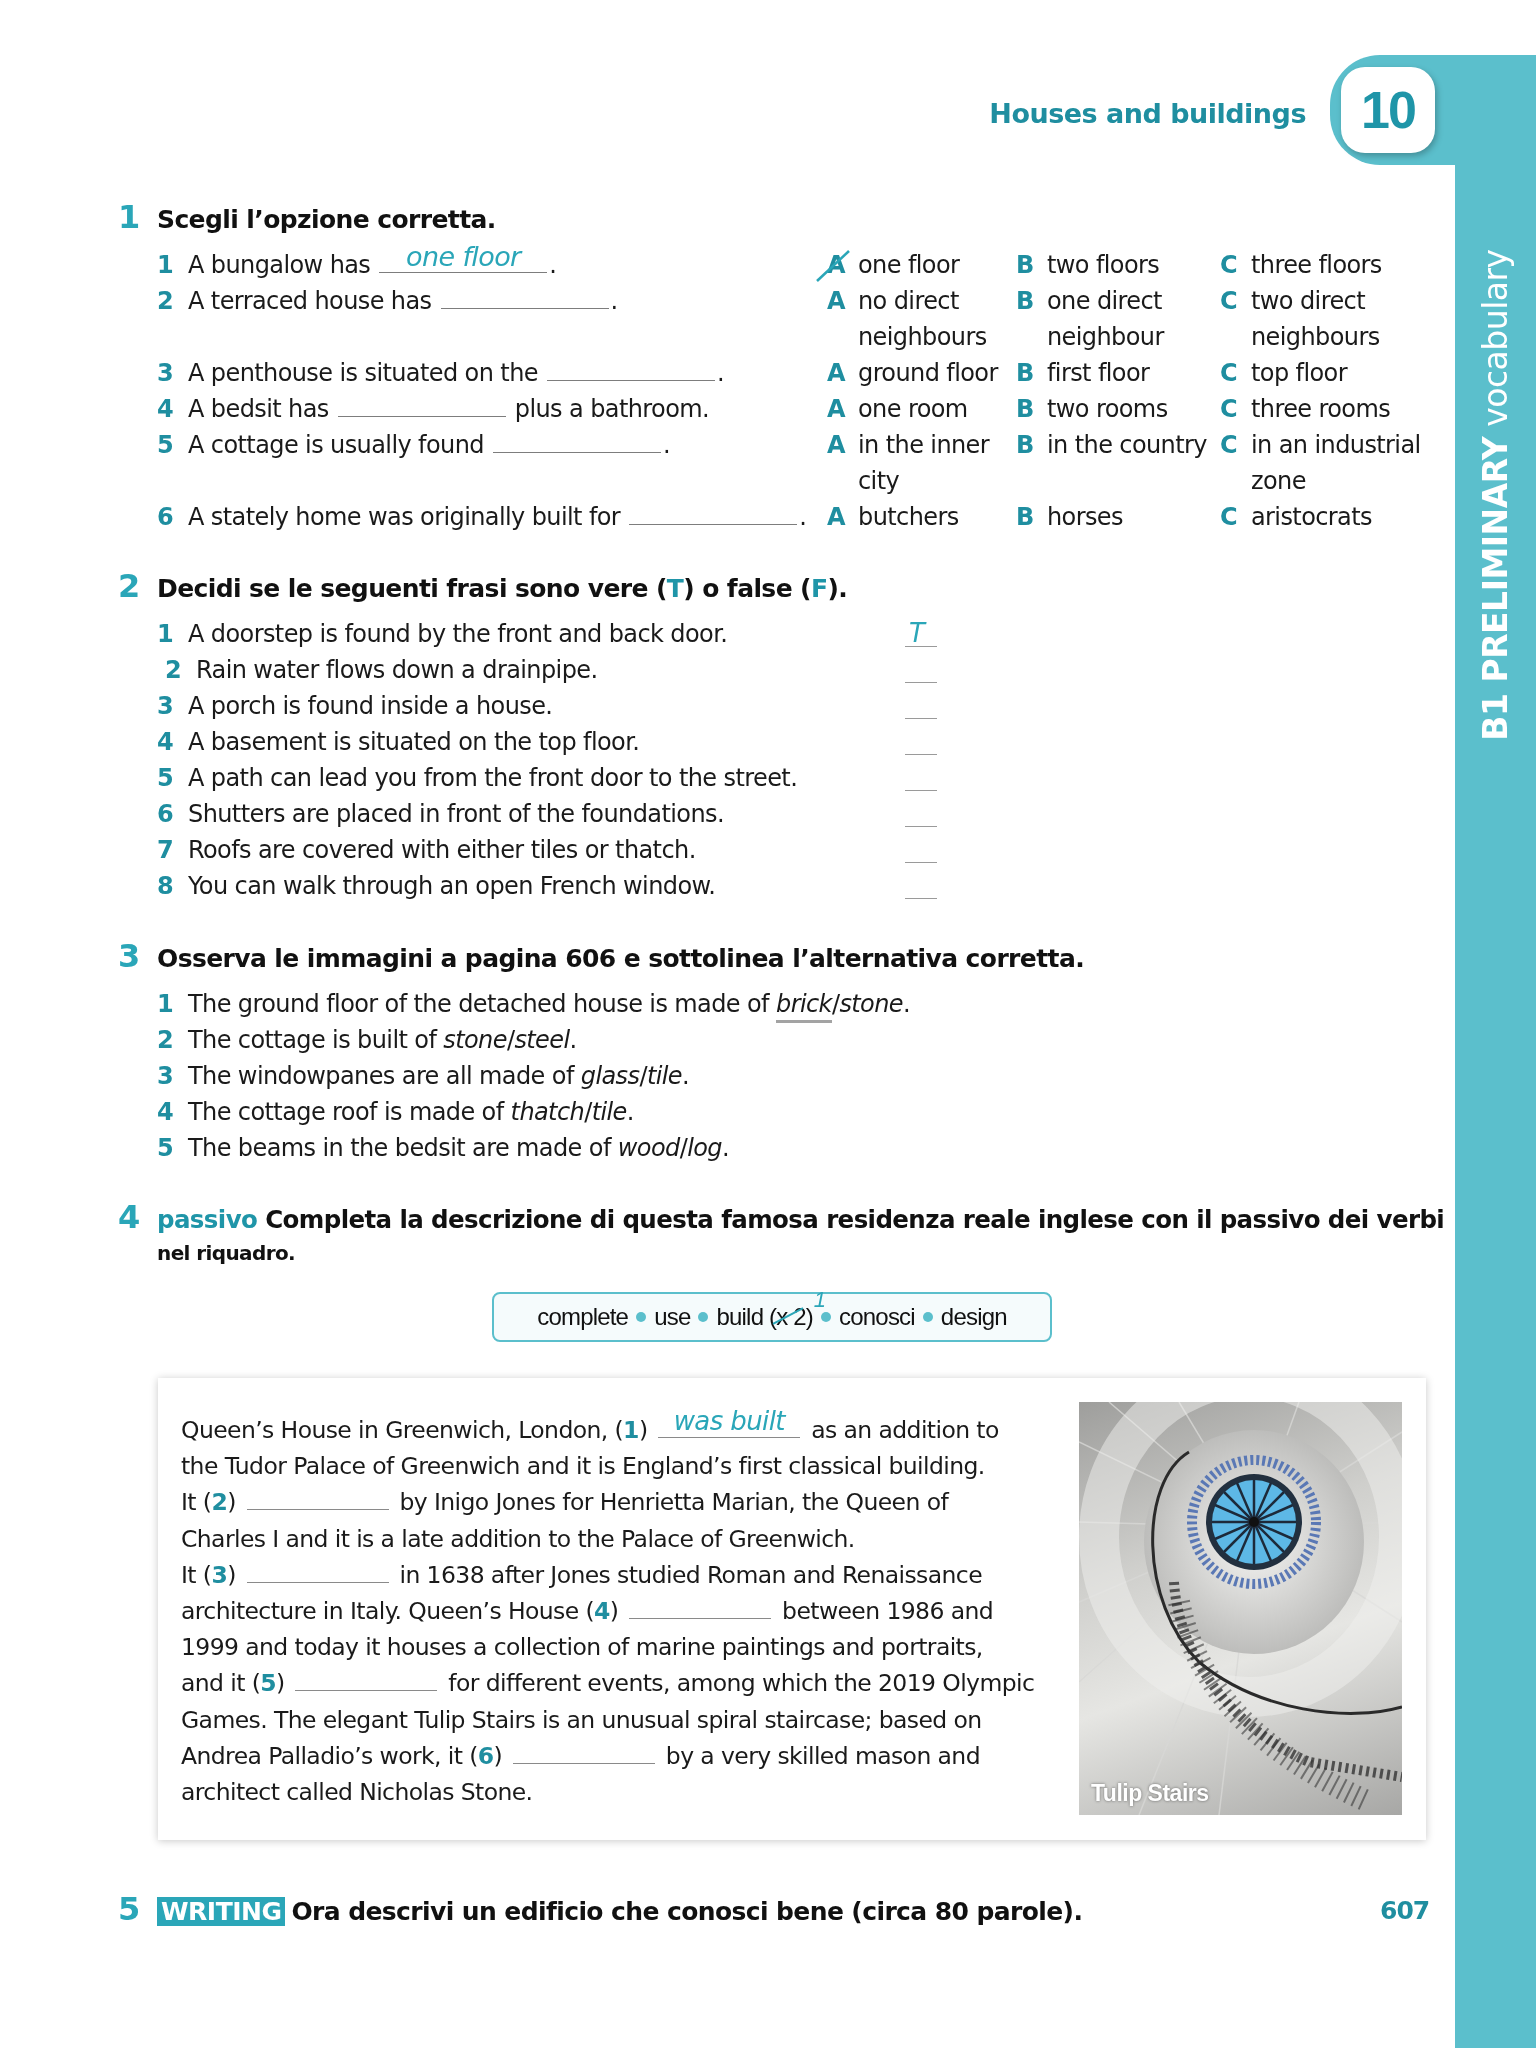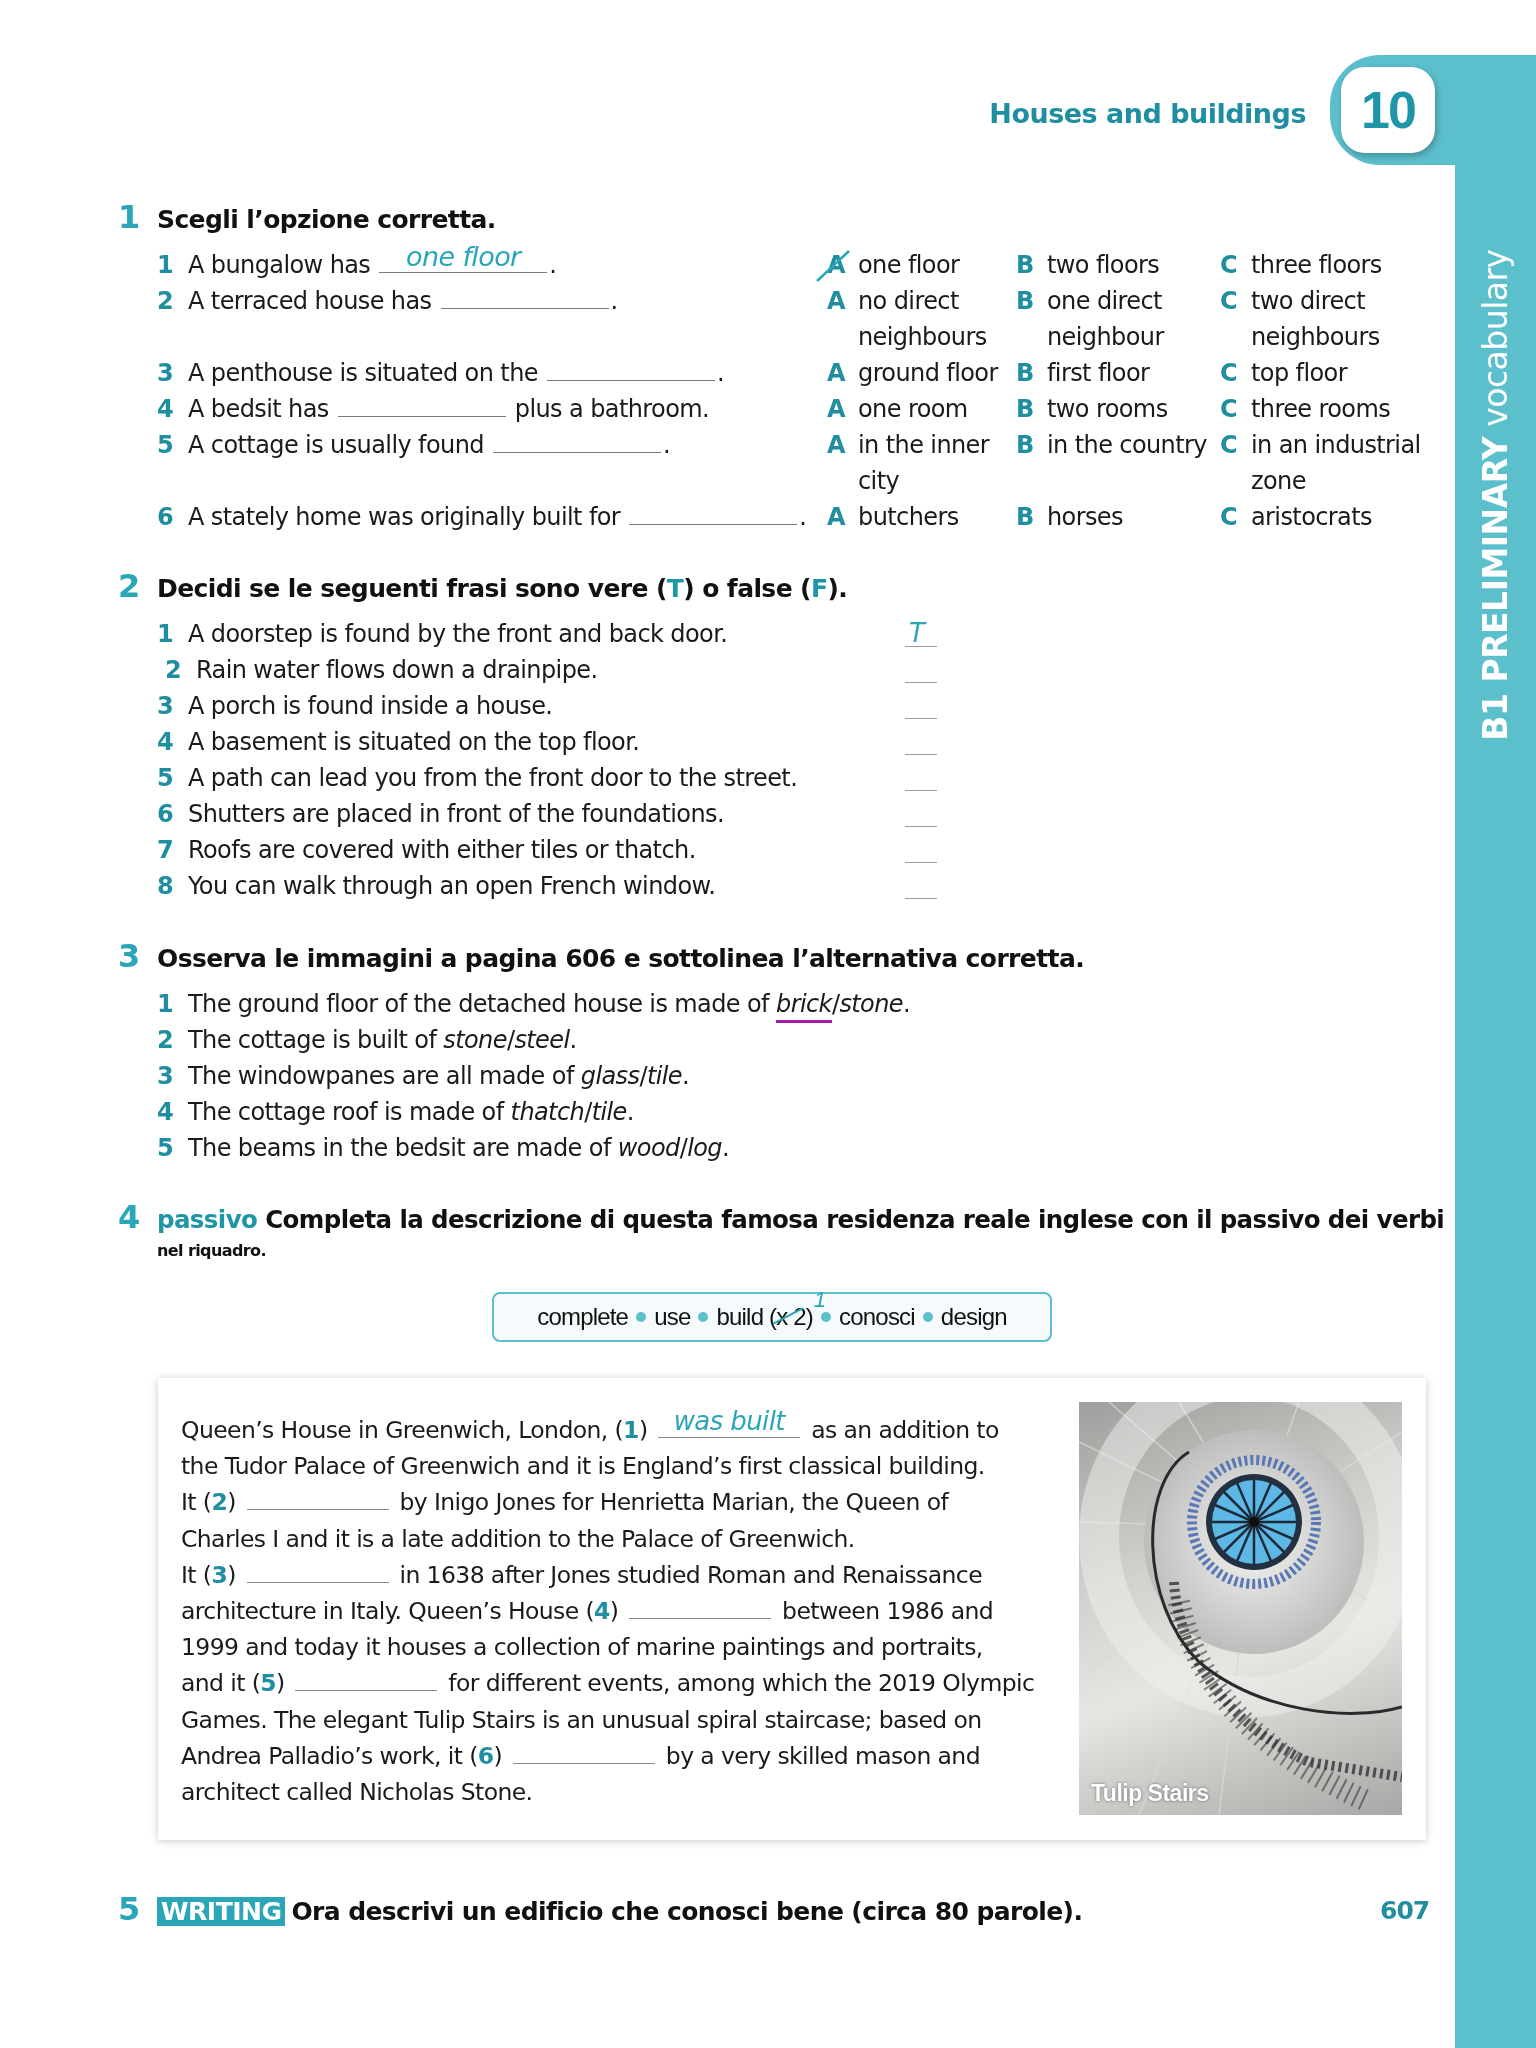--- a/index.html
+++ b/index.html
@@ -64,21 +64,21 @@
   .blank .fill {
     position: absolute; left: 0; right: 0; bottom: 0; text-align: center;
     font-size: 27px; line-height: 30px; color: #2aa6b8; font-style: oblique;
   }
   .opt { position: absolute; font-size: 24px; line-height: 36px;
     font-family: "DejaVu Sans", sans-serif; letter-spacing: -0.6px; color: #1a1a1a; white-space: nowrap; }
   .opt .l { color: #1f8ea0; font-weight: bold; display: inline-block; width: 31px; }
   .tf-blank { position: absolute; left: 905px; width: 32px; border-bottom: 1.5px solid #9a9a9a; height: 0; }
   .tf-mark { position: absolute; left: 909px; top: 618px; font-size: 26px; color: #2aa6b8; font-style: oblique; }
 
-  .underline-mark { border-bottom: 3px solid #a21caf; padding-bottom: 2px; }
+  .underline-mark { border-bottom: 3px solid #a3a3a3; padding-bottom: 2px; }
   i { font-style: oblique; }
 
   .word-box {
     position: absolute; left: 492px; top: 1292px; width: 556px; height: 46px;
     border: 2.5px solid #5bbfcc; border-radius: 8px; background: #f5fbfc;
     display: flex; align-items: center; justify-content: center;
     font-family: "Liberation Sans", sans-serif; font-size: 24px; color: #111;
     letter-spacing: -0.8px;
   }
   .word-box .dot { display: inline-block; width: 10px; height: 10px; border-radius: 50%; background: #5bbfcc; margin: 0 8px; vertical-align: middle; }
@@ -206,21 +206,21 @@
 <div class="ex-title" style="left:157px; top:944px;">Osserva le immagini a pagina 606 e sottolinea l’alternativa corretta.</div>
 
 <div class="row" style="left:157px; top:986px;"><span class="n">1</span><span>The ground floor of the detached house is made of </span><i class="underline-mark">brick</i>/<i>stone</i><span>.</span></div>
 <div class="row" style="left:157px; top:1022px;"><span class="n">2</span><span>The cottage is built of </span><i>stone</i>/<i>steel</i><span>.</span></div>
 <div class="row" style="left:157px; top:1058px;"><span class="n">3</span><span>The windowpanes are all made of </span><i>glass</i>/<i>tile</i><span>.</span></div>
 <div class="row" style="left:157px; top:1094px;"><span class="n">4</span><span>The cottage roof is made of </span><i>thatch</i>/<i>tile</i><span>.</span></div>
 <div class="row" style="left:157px; top:1130px;"><span class="n">5</span><span>The beams in the bedsit are made of </span><i>wood</i>/<i>log</i><span>.</span></div>
 
 <div class="ex-num" style="left:118px; top:1198px;">4</div>
 <div class="ex-title" style="left:157px; top:1205px; font-size:24.5px;"><span class="teal">passivo</span><span> Completa la descrizione di questa famosa residenza reale inglese con il passivo dei verbi</span></div>
-<div class="ex-title" style="left:157px; top:1241px; font-size:16px;">nel riquadro.</div>
+<div class="ex-title" style="left:157px; top:1241px; font-size:20px;">nel riquadro.</div>
 
 <div class="word-box">
   <span>complete</span><span class="dot"></span>
   <span>use</span><span class="dot"></span>
   <span>build</span>&nbsp;<span class="struck"><span>(x 2)</span><span class="strike-line"></span><span class="hand-one">1</span></span><span class="dot"></span>
   <span>conosci</span><span class="dot"></span>
   <span>design</span>
 </div>
 
 <div class="reading-card"></div>

